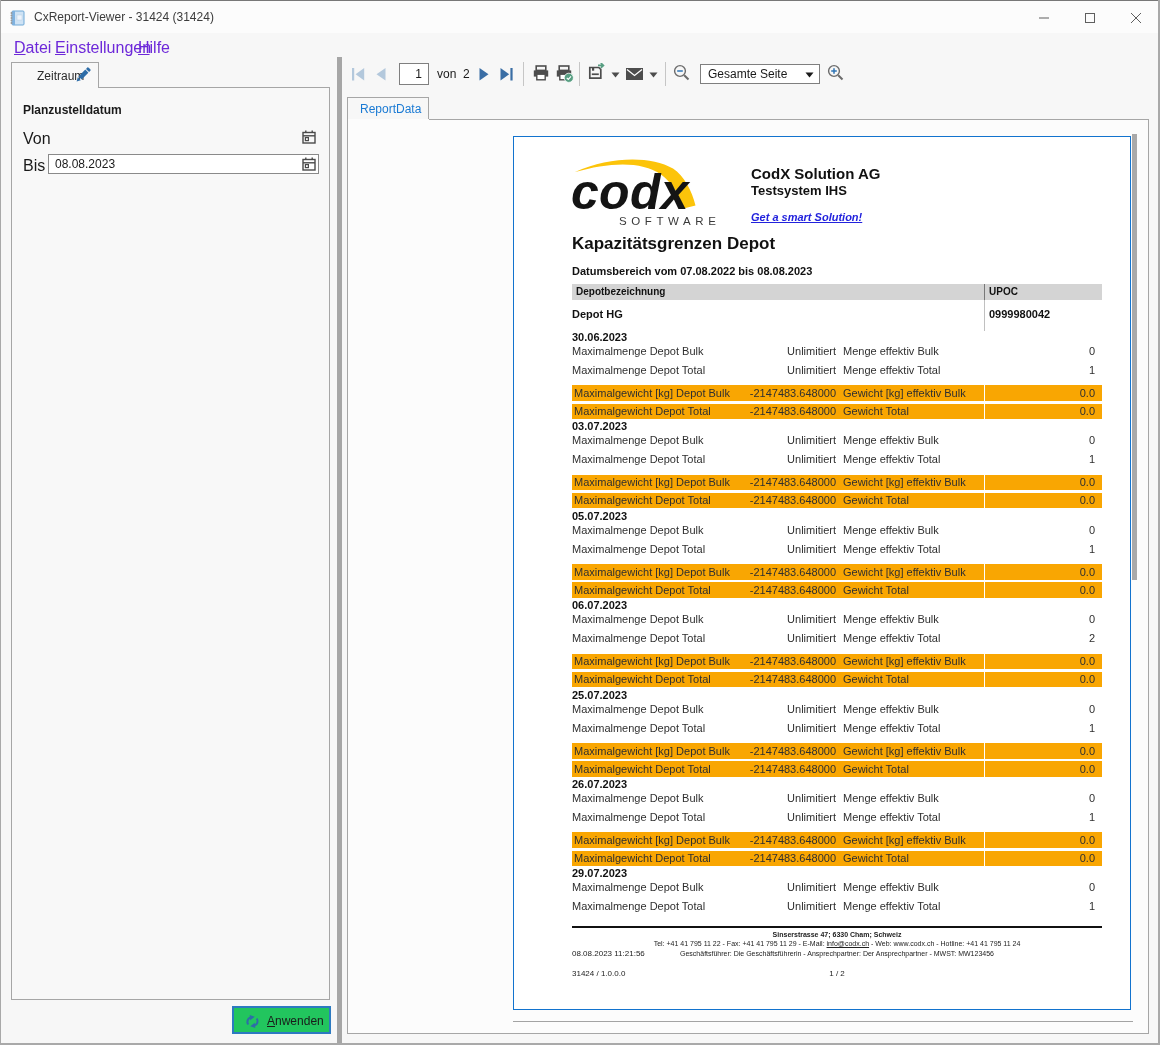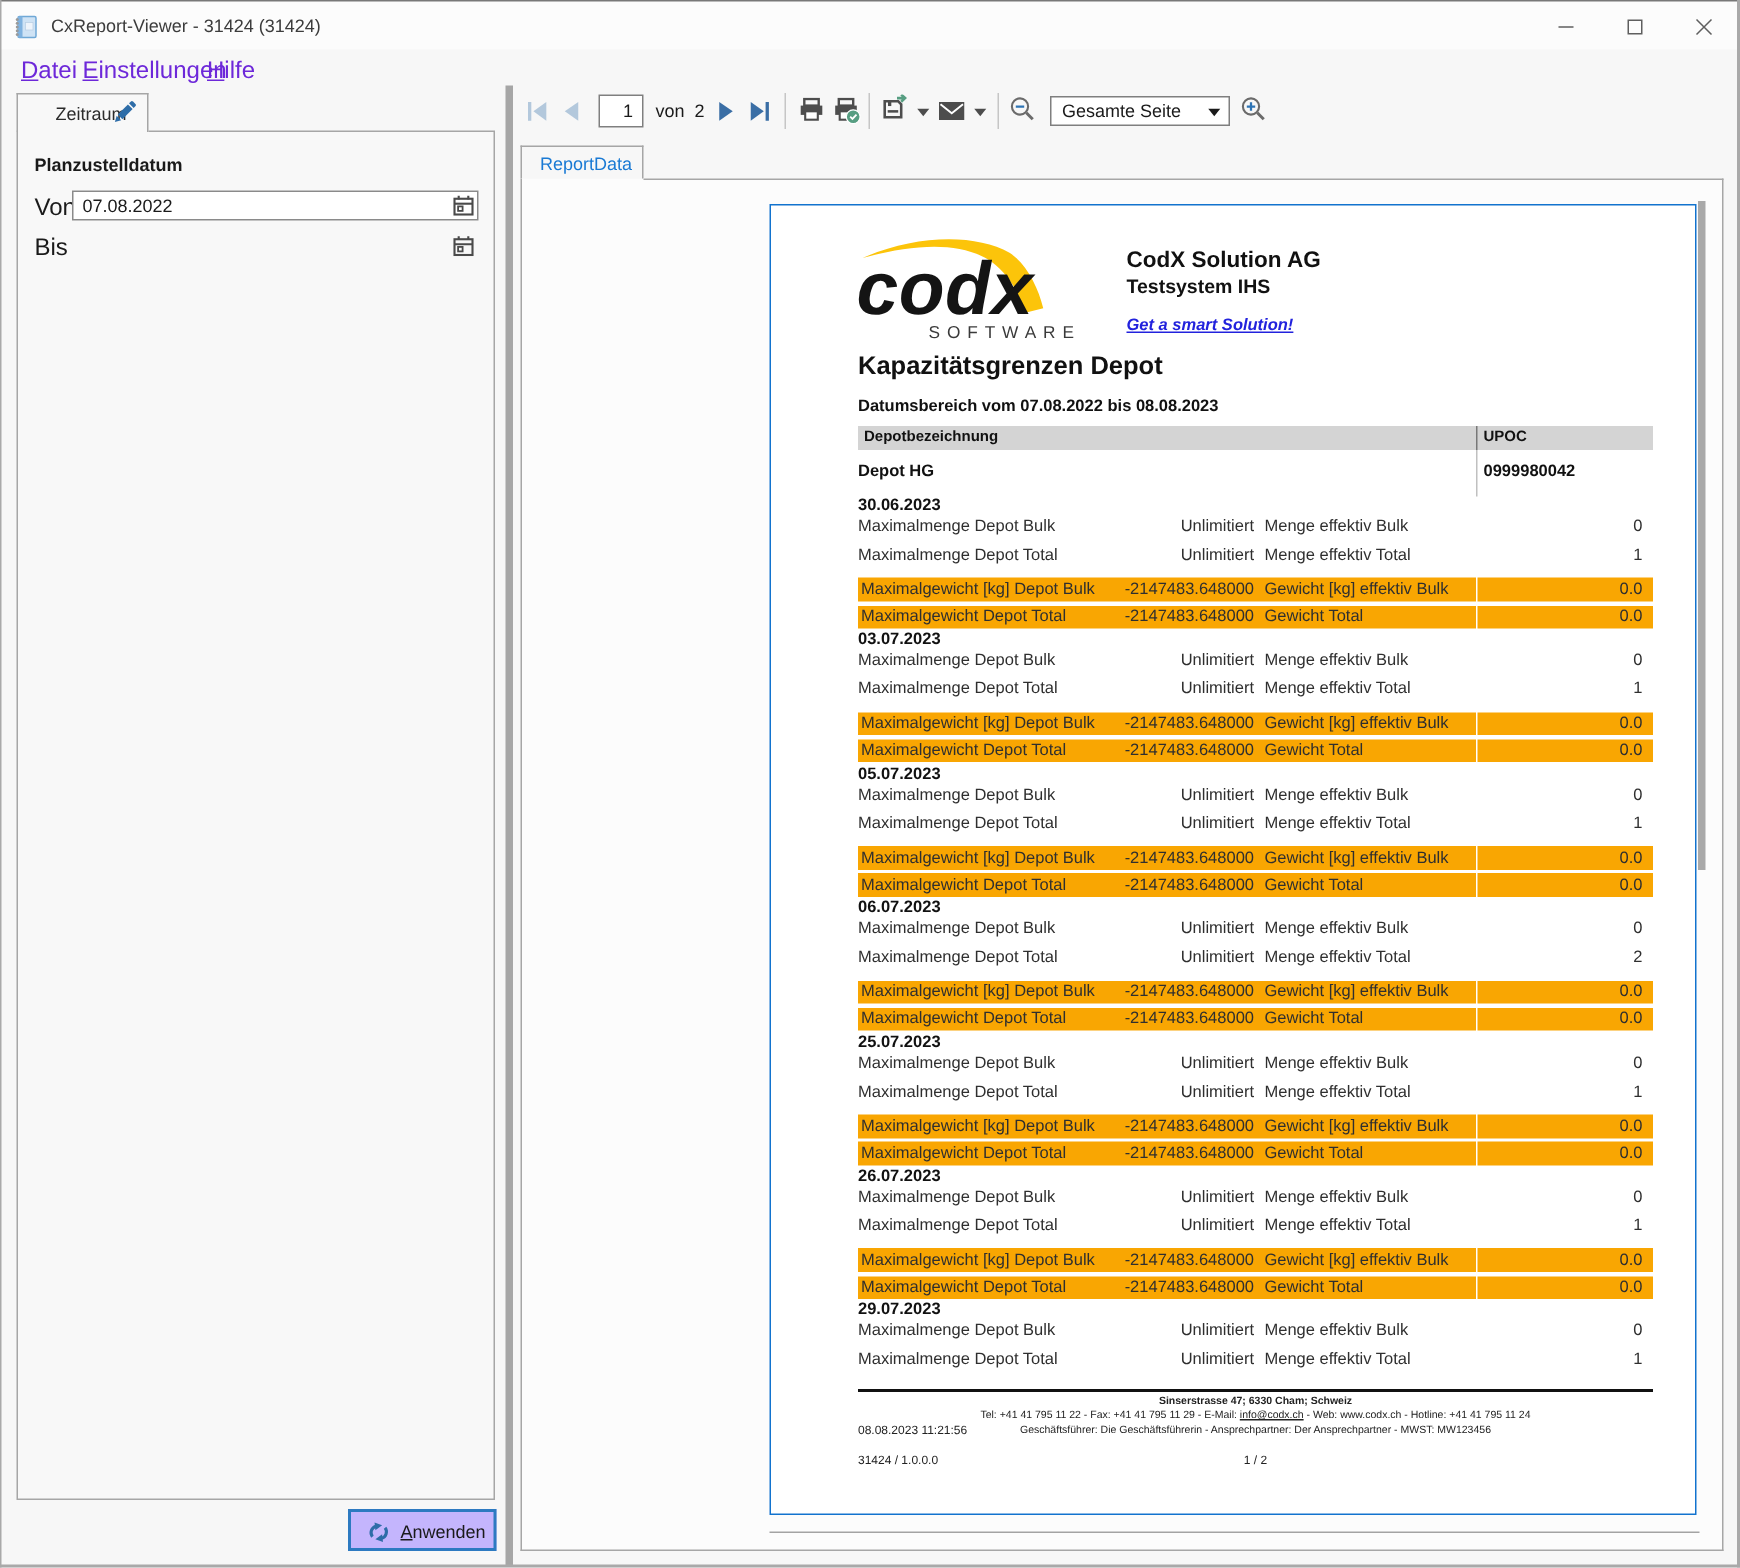--- a/index.html
+++ b/index.html
@@ -17,21 +17,21 @@
 
 
 #ltab { position:absolute; left:11px; top:62px; width:88px; height:26px; background:#f8f8f8; border:1px solid #a6a6a6; border-bottom:none; }
 #ltab span { position:absolute; left:10px; top:6px; font-size:12px; color:#2b2b2b;margin-left:15px; }
 #lbox { position:absolute; left:11px; top:87px; width:319px; height:913px; border:1px solid #a6a6a6; background:#f8f8f8; }
 #plz { position:absolute; left:23px; top:103px; font-size:12px; font-weight:bold; color:#1a1a1a; }
 .flabel { position:absolute; left:23px; font-size:16px; color:#1a1a1a; }
 .finput { position:absolute; left:48px; width:271px; height:20px; background:#fff; border:1px solid #8a8a8a; font-size:12px; color:#1a1a1a; line-height:18px; padding-left:6px; }
 
 
-#anwenden { position:absolute; left:232px; top:1006px; width:99px; height:28px; background:#c4b5fd; border:2px solid #2d7ac1; }
+#anwenden { position:absolute; left:232px; top:1006px; width:99px; height:28px; background:#22c55e; border:2px solid #2d7ac1; }
 #anwenden span { position:absolute; left:33px; top:6px; font-size:12px; color:#1a1a1a; }
 
 
 #splitter { position:absolute; left:337px; top:57px; width:5px; height:987px; background:#a6a6a6; }
 
 
 .tsep { position:absolute; top:62px; width:1px; height:24px; background:#c6c6c6; }
 #pagebox { position:absolute; left:399px; top:63px; width:30px; height:22px; background:#fff; border:1px solid #7f7f7f; font-size:12px; color:#1a1a1a; text-align:right; padding-right:6px; line-height:21px; }
 #vontext { position:absolute; left:437px; top:67px; font-size:12px; color:#1a1a1a; }
 #combo { position:absolute; left:700px; top:64px; width:120px; height:20px; background:#fff; border:1px solid #7f7f7f; }
@@ -97,22 +97,22 @@
     <svg class="abs" style="left:62px;top:3px" width="18" height="18" viewBox="0 0 18 18">
       <g fill="#2e6da8">
         <path d="M2.6 15.4 L3.8 11.2 L6.8 14.2 Z"></path>
         <path d="M4.5 10.4 L11.3 3.6 L14.4 6.7 L7.6 13.5 Z"></path>
         <path d="M12 2.9 L13.3 1.6 Q13.9 1 14.7 1.7 L16.3 3.3 Q17 4.1 16.4 4.7 L15.1 6 Z"></path>
       </g>
     </svg>
   </div>
   <div id="plz">Planzustelldatum</div>
   <div class="flabel" style="top:130px">Von</div>
-  <div class="finput" style="top:127px">07.08.2022</div>
   <div class="flabel" style="top:157px">Bis</div>
+  <div class="finput" style="top:154px">08.08.2023</div>
   <svg class="abs" style="left:302px;top:130px" width="14" height="14" viewBox="0 0 14 14">
     <rect x="1" y="2.5" width="12" height="10.5" fill="none" stroke="#4a4a4a" stroke-width="1.4"></rect>
     <line x1="1" y1="5.8" x2="13" y2="5.8" stroke="#4a4a4a" stroke-width="1.4"></line>
     <line x1="3.8" y1="0.5" x2="3.8" y2="3" stroke="#4a4a4a" stroke-width="1.4"></line>
     <line x1="10.2" y1="0.5" x2="10.2" y2="3" stroke="#4a4a4a" stroke-width="1.4"></line>
     <rect x="3.4" y="7.6" width="3" height="3" fill="none" stroke="#4a4a4a" stroke-width="1.2"></rect>
   </svg>
   <svg class="abs" style="left:302px;top:157px" width="14" height="14" viewBox="0 0 14 14">
     <rect x="1" y="2.5" width="12" height="10.5" fill="none" stroke="#4a4a4a" stroke-width="1.4"></rect>
     <line x1="1" y1="5.8" x2="13" y2="5.8" stroke="#4a4a4a" stroke-width="1.4"></line>

